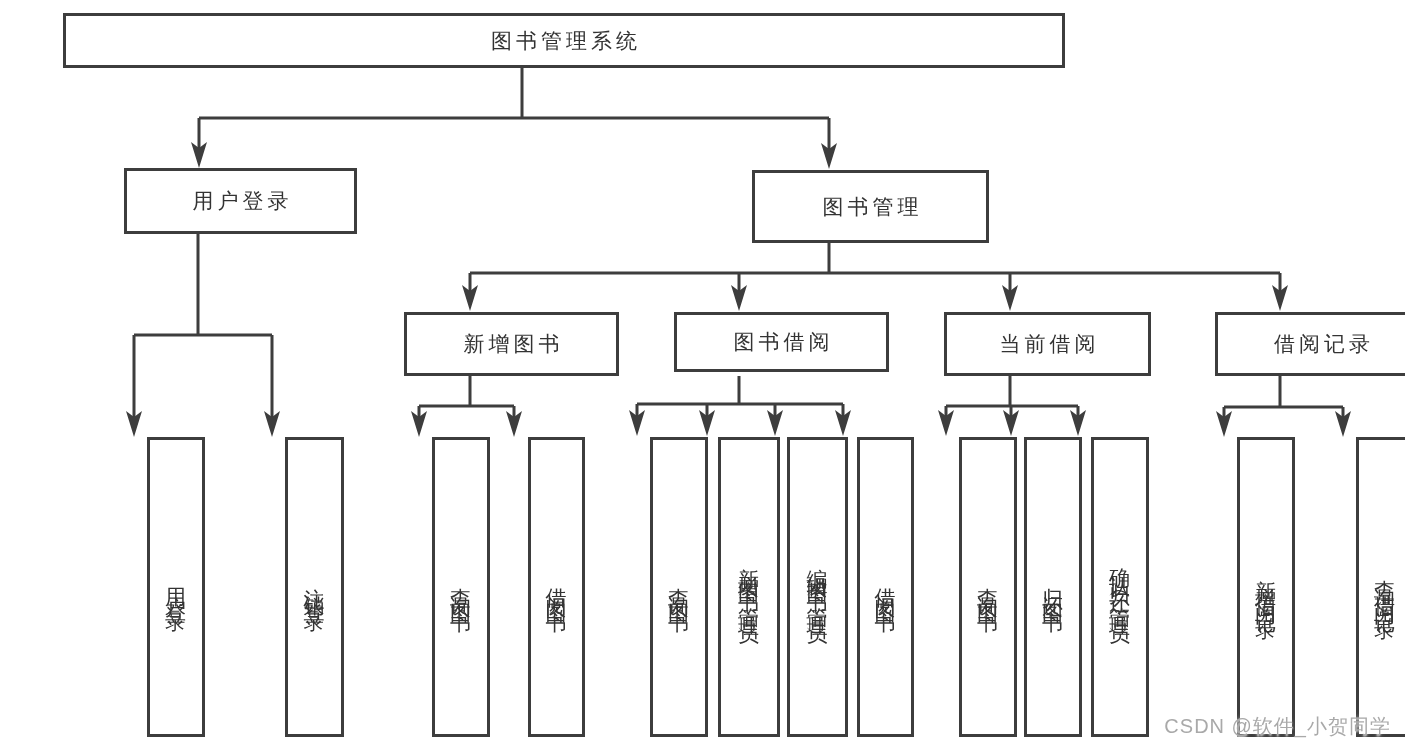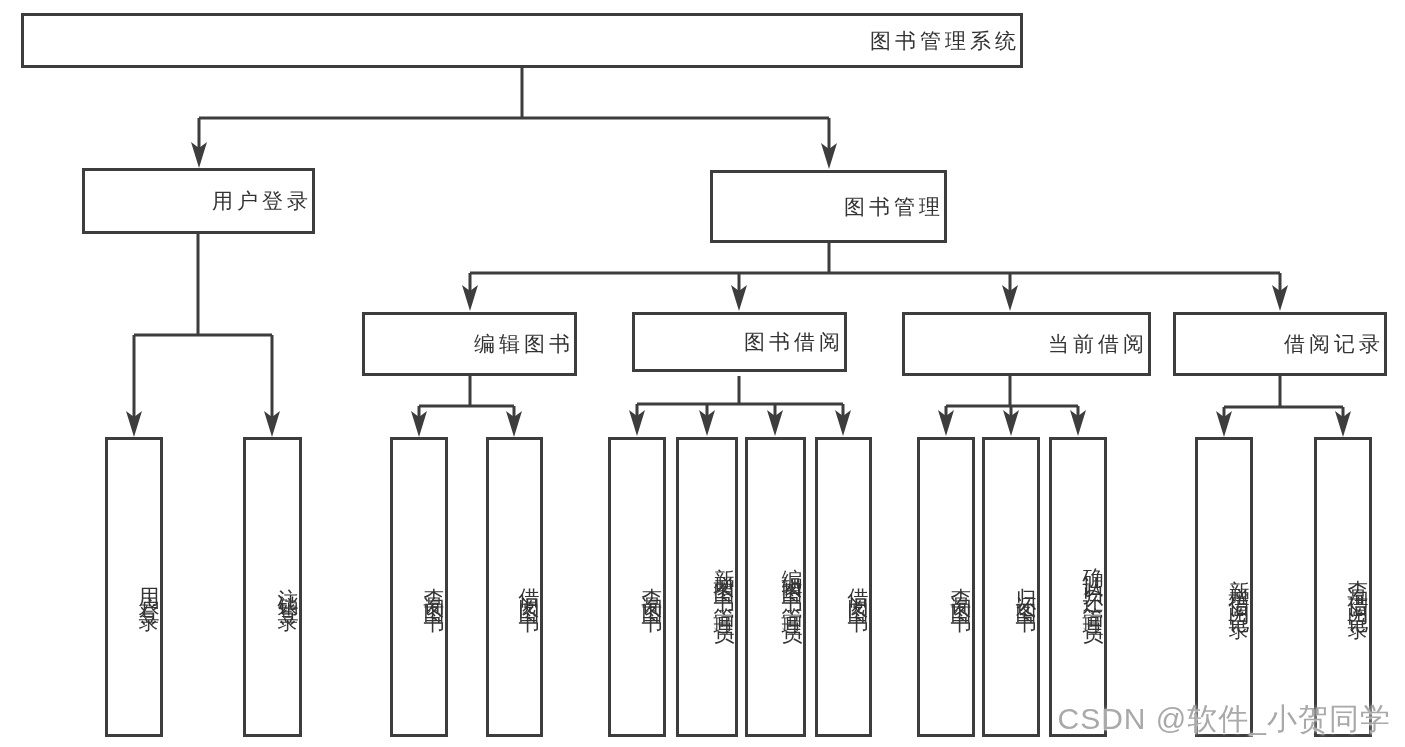--- a/index.html
+++ b/index.html
@@ -9,42 +9,43 @@
     background:#ffffff;
     font-family:"Liberation Sans", sans-serif;
     overflow:hidden;
   }
   #wires{position:absolute;left:0;top:0;z-index:0;}
   .box{
     position:absolute;
     box-sizing:border-box;
     background:#ffffff;
     border:3px solid #3d3d3d;
-    display:flex;align-items:center;justify-content:flex-end;
+    display:flex;align-items:center;justify-content:center;
     color:#333333;
     z-index:1;
+    margin-left:42px;
   }
   .hlabel{
     font-size:21px;
     letter-spacing:4px;
     text-indent:4px;
     white-space:nowrap;
   }
   .leaf .vlabel{
     writing-mode:vertical-rl;
     text-orientation:mixed;
     font-size:21px;
     letter-spacing:8px;
     line-height:1;
   }
   #watermark{
     position:absolute;
     right:14px;bottom:7px;
     z-index:2;
-    font-size:30px;
+    font-size:20px;
     color:#a9a9a9;
     letter-spacing:1px;
     text-shadow:0 1px 2px rgba(255,255,255,0.85), 0 0 4px rgba(255,255,255,0.7);
     white-space:nowrap;
   }
 </style>
 </head>
 <body>
 
 <div id="canvas">
@@ -94,26 +95,26 @@
   </div>
 
   <div class="box" style="left:82px;top:168px;width:233px;height:66px;">
     <span class="hlabel">用户登录</span>
   </div>
   <div class="box" style="left:710px;top:170px;width:237px;height:73px;">
     <span class="hlabel">图书管理</span>
   </div>
 
   <div class="box" style="left:362px;top:312px;width:215px;height:64px;">
-    <span class="hlabel">编辑图书</span>
+    <span class="hlabel">新增图书</span>
   </div>
   <div class="box" style="left:632px;top:312px;width:215px;height:60px;">
     <span class="hlabel">图书借阅</span>
   </div>
-  <div class="box" style="left:902px;top:312px;width:249px;height:64px;">
+  <div class="box" style="left:902px;top:312px;width:207px;height:64px;">
     <span class="hlabel">当前借阅</span>
   </div>
   <div class="box" style="left:1173px;top:312px;width:214px;height:64px;">
     <span class="hlabel">借阅记录</span>
   </div>
 
   <div class="box leaf" style="left:105px;top:437px;width:58px;height:300px;">
     <span class="vlabel">用户登录</span>
   </div>
   <div class="box leaf" style="left:243px;top:437px;width:59px;height:300px;">

